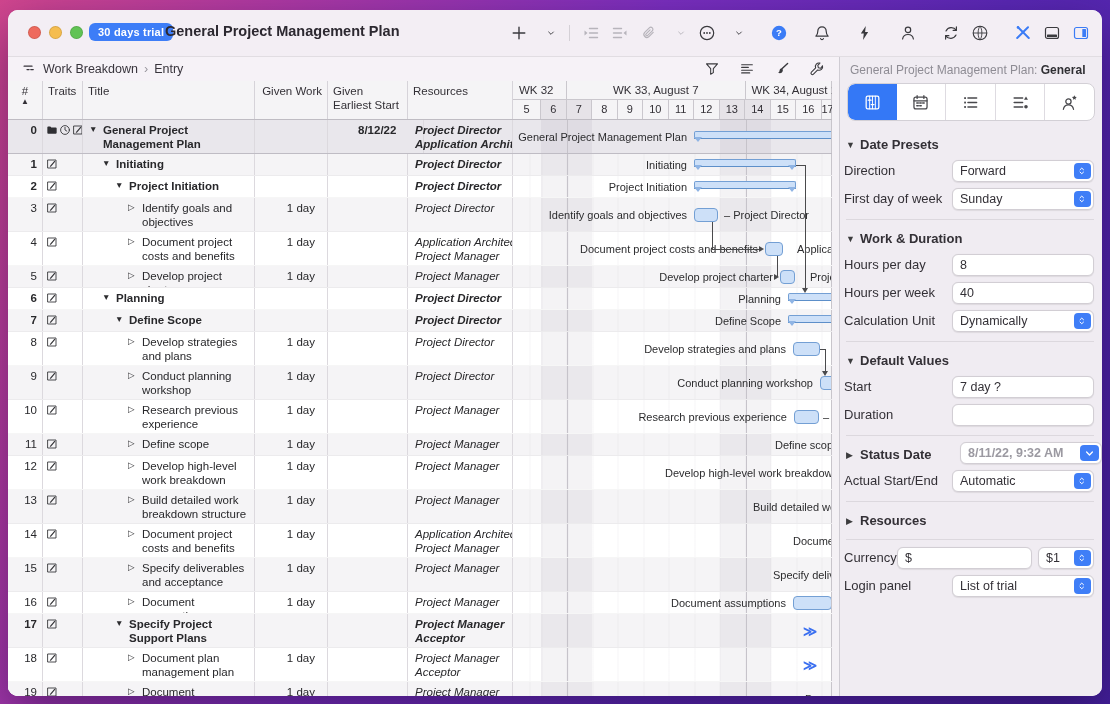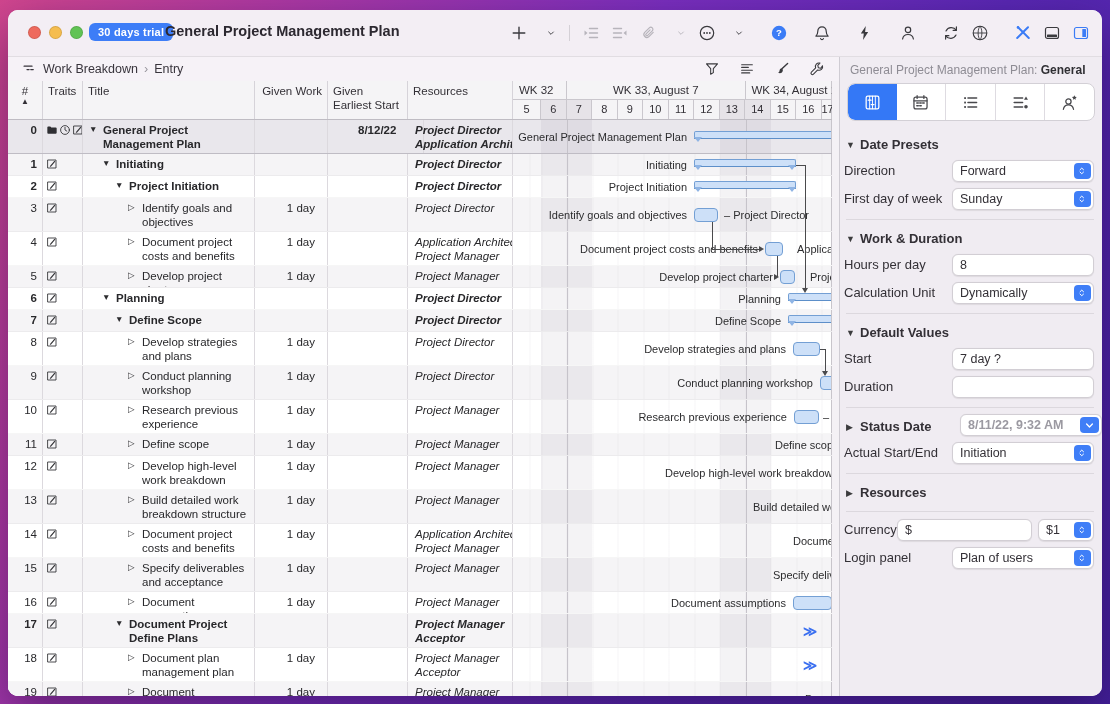--- a/index.html
+++ b/index.html
@@ -778,21 +778,21 @@
               <div class="tcell c-traits" style="left: 35px; width: 40px;">
                 <span>
                   <svg width="12" height="12" viewBox="0 0 18 18" fill="none" stroke="currentColor" stroke-width="1.4" stroke-linecap="round" stroke-linejoin="round">
                     <rect x="3" y="3" width="12" height="12" stroke-width="1.3"></rect>
                     <path d="M12.7 4.1l1.3 1.3-6.4 7.4-2 .7.7-2z" fill="currentColor" stroke="none"></path>
                   </svg>
                 </span>
               </div>
               <div class="tcell c-title" style="left: 75px; width: 172px; padding-left: 32px;">
                 <span class="tri">▼</span>
-                <span class="ttl">Document Project Define Plans</span>
+                <span class="ttl">Specify Project Support Plans</span>
               </div>
               <div class="tcell c-work" style="left: 247px; width: 73px;"></div>
               <div class="tcell c-start" style="left: 320px; width: 80px;"></div>
               <div class="tcell c-res" style="left: 400px; width: 105px;">
                 <div>Project Manager</div>
                 <div>Acceptor</div>
               </div>
               <div class="gcell">
                 <div class="gband" style="left: 28px; width: 51px;"></div>
                 <div class="gband" style="left: 206.5px; width: 51px;"></div>
@@ -954,20 +954,26 @@
               <span class="dtri">▼</span>
               <span>Work &amp; Duration</span>
             </div>
             <div class="ifield">
               <span class="iflabel">Hours per day</span>
               <div class="ictrl">
                 <div class="tfield">8</div>
               </div>
             </div>
             <div class="ifield">
+              <span class="iflabel">Hours per week</span>
+              <div class="ictrl">
+                <div class="tfield">40</div>
+              </div>
+            </div>
+            <div class="ifield">
               <span class="iflabel">Calculation Unit</span>
               <div class="ictrl">
                 <div class="popup"><span>Dynamically</span><span class="stp">
                     <svg width="13" height="13" viewBox="0 0 18 18" fill="none" stroke="currentColor" stroke-width="1.4" stroke-linecap="round" stroke-linejoin="round">
                       <path d="M5.5 7.2L8.5 4.4l3 2.8" stroke-width="1.7" transform="scale(.8) translate(1.5,1)"></path>
                       <path d="M5.5 10.8l3 2.8 3-2.8" stroke-width="1.7" transform="scale(.8) translate(1.5,1.5)"></path>
                     </svg>
                   </span></div>
               </div>
             </div>
@@ -996,21 +1002,21 @@
                 <div class="combo dis"><span>8/11/22, 9:32 AM</span><span class="cbt">
                     <svg width="13" height="13" viewBox="0 0 18 18" fill="none" stroke="currentColor" stroke-width="1.4" stroke-linecap="round" stroke-linejoin="round">
                       <path d="M5 7l4 4 4-4" stroke-width="1.8"></path>
                     </svg>
                   </span></div>
               </div>
             </div>
             <div class="ifield">
               <span class="iflabel">Actual Start/End</span>
               <div class="ictrl">
-                <div class="popup"><span>Initiation</span><span class="stp">
+                <div class="popup"><span>Automatic</span><span class="stp">
                     <svg width="13" height="13" viewBox="0 0 18 18" fill="none" stroke="currentColor" stroke-width="1.4" stroke-linecap="round" stroke-linejoin="round">
                       <path d="M5.5 7.2L8.5 4.4l3 2.8" stroke-width="1.7" transform="scale(.8) translate(1.5,1)"></path>
                       <path d="M5.5 10.8l3 2.8 3-2.8" stroke-width="1.7" transform="scale(.8) translate(1.5,1.5)"></path>
                     </svg>
                   </span></div>
               </div>
             </div>
             <div class="idiv"></div>
             <div class="isec-head">
               <span class="dtri">▶</span>
@@ -1025,21 +1031,21 @@
                     <svg width="13" height="13" viewBox="0 0 18 18" fill="none" stroke="currentColor" stroke-width="1.4" stroke-linecap="round" stroke-linejoin="round">
                       <path d="M5.5 7.2L8.5 4.4l3 2.8" stroke-width="1.7" transform="scale(.8) translate(1.5,1)"></path>
                       <path d="M5.5 10.8l3 2.8 3-2.8" stroke-width="1.7" transform="scale(.8) translate(1.5,1.5)"></path>
                     </svg>
                   </span></div>
               </div>
             </div>
             <div class="ifield">
               <span class="iflabel">Login panel</span>
               <div class="ictrl">
-                <div class="popup"><span>Plan of users</span><span class="stp">
+                <div class="popup"><span>List of trial</span><span class="stp">
                     <svg width="13" height="13" viewBox="0 0 18 18" fill="none" stroke="currentColor" stroke-width="1.4" stroke-linecap="round" stroke-linejoin="round">
                       <path d="M5.5 7.2L8.5 4.4l3 2.8" stroke-width="1.7" transform="scale(.8) translate(1.5,1)"></path>
                       <path d="M5.5 10.8l3 2.8 3-2.8" stroke-width="1.7" transform="scale(.8) translate(1.5,1.5)"></path>
                     </svg>
                   </span></div>
               </div>
             </div>
           </div>
       </div>
     </div>

